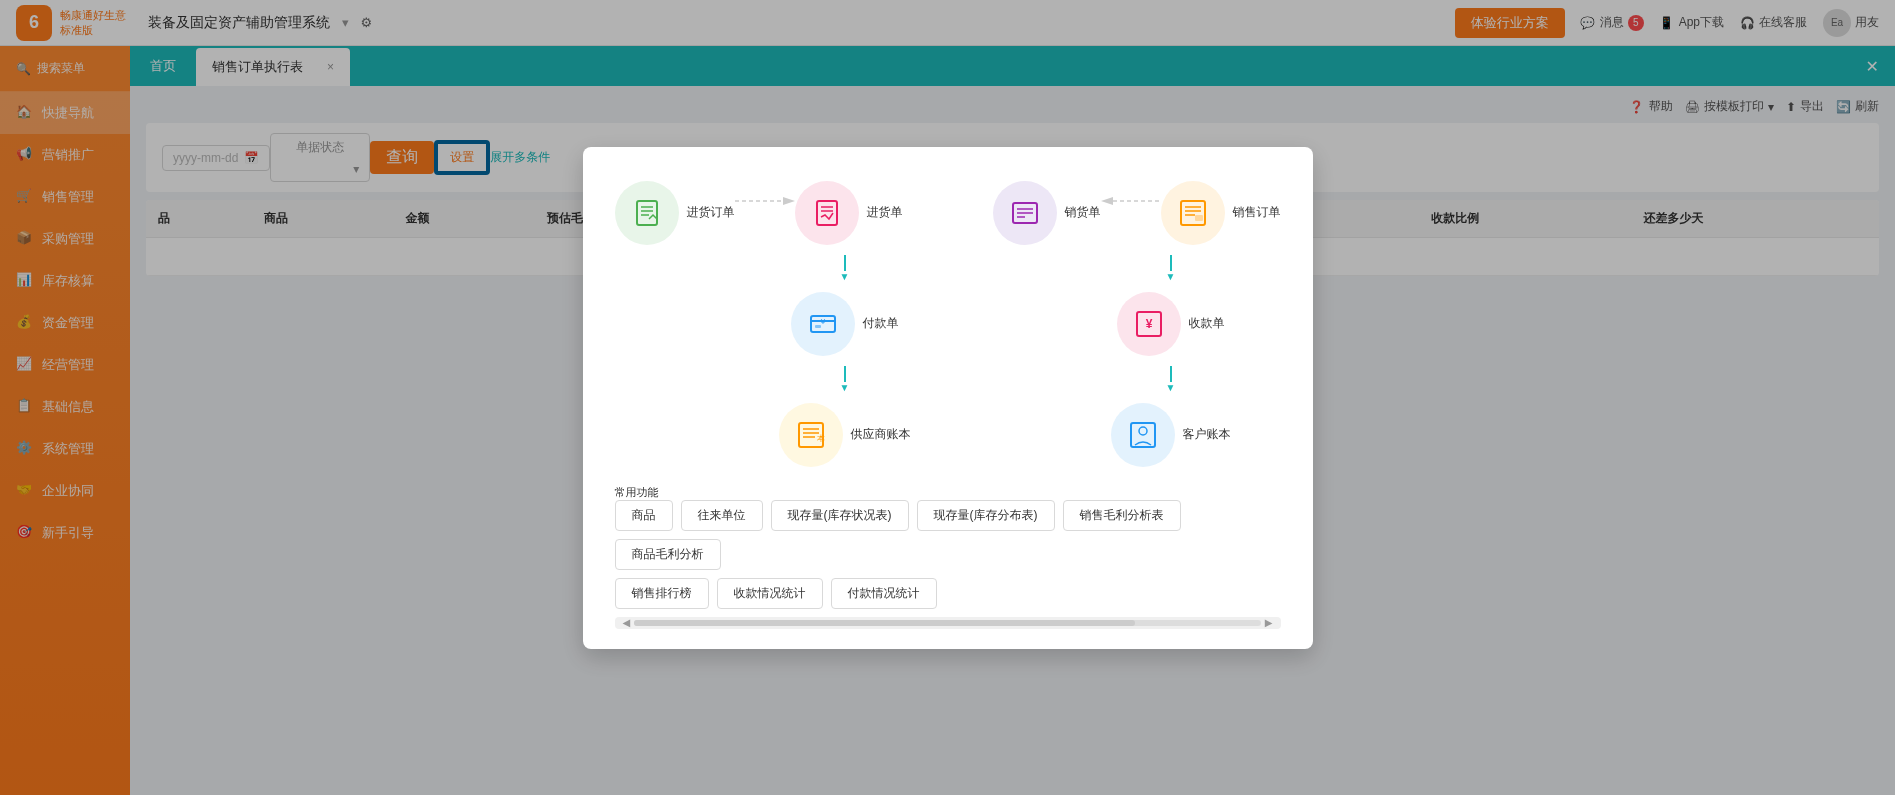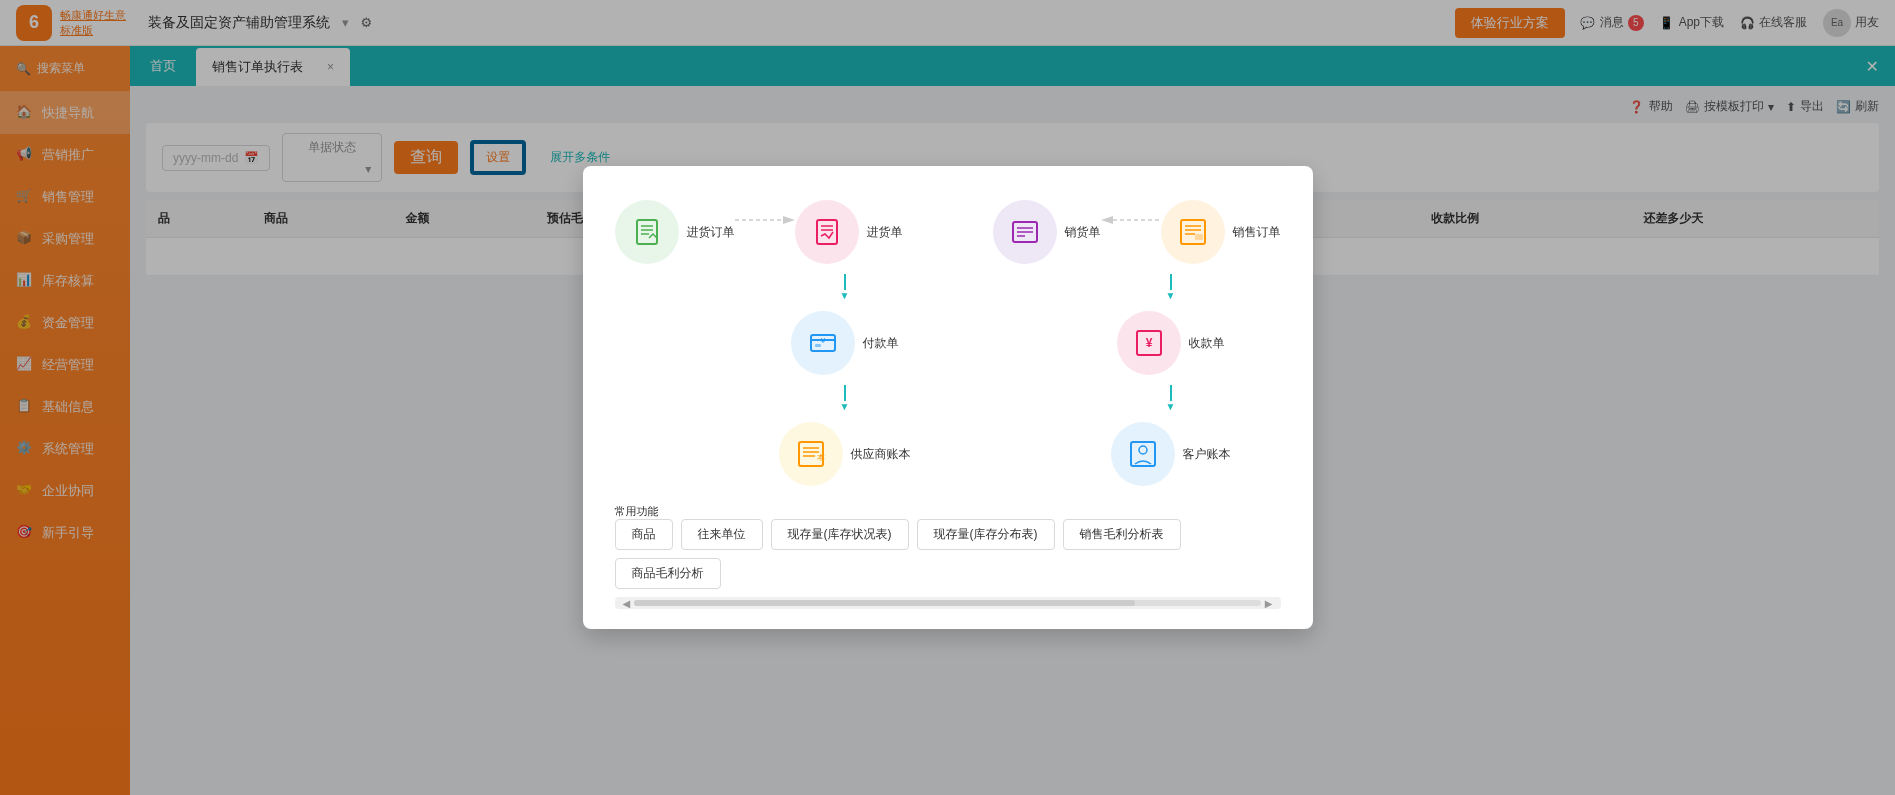--- a/index.html
+++ b/index.html
@@ -40,26 +40,26 @@
     .close-icon-tab { color: white; font-size: 16px; cursor: pointer; }
 
     
     .page-content { flex: 1; padding: 12px 16px; overflow: auto; position: relative; }
 
     
     .page-toolbar { display: flex; align-items: center; justify-content: flex-end; gap: 12px; margin-bottom: 8px; font-size: 12px; color: #666; }
     .toolbar-btn { display: flex; align-items: center; gap: 4px; cursor: pointer; color: #555; }
 
     
-    .filter-bar { background: white; padding: 10px 16px; border-radius: 4px; margin-bottom: 8px; display: flex; align-items: center; gap: 12px; flex-wrap: wrap; }
+    .filter-bar { background: white; padding: 10px 16px; border-radius: 4px; margin-bottom: 8px; display: flex; align-items: center; flex-wrap: wrap; }
     .filter-input { border: 1px solid #d9d9d9; border-radius: 4px; padding: 5px 10px; font-size: 12px; color: #999; display: flex; align-items: center; gap: 6px; }
     .filter-select { border: 1px solid #d9d9d9; border-radius: 4px; padding: 5px 10px; font-size: 12px; color: #999; display: flex; align-items: center; gap: 6px; min-width: 100px; flex-direction: column; }
     .btn-query { background: #ff7b1c; color: white; border: none; padding: 6px 16px; border-radius: 4px; cursor: pointer; font-size: 16px; }
     .btn-set { background: white; color: #ff7b1c; border: 4px solid #0369a1; padding: 5px 12px; border-radius: 4px; cursor: pointer; font-size: 12px; }
-    .more-conditions { color: #1dbbbb; font-size: 12px; cursor: pointer; margin-left: 12px; }
+    .more-conditions { color: #1dbbbb; font-size: 12px; cursor: pointer; }
 
     
     .data-table { background: white; border-radius: 4px; overflow: auto; }
     .data-table table { width: 100%; border-collapse: collapse; }
     .data-table th { background: #f5f5f5; padding: 10px 12px; text-align: left; font-size: 12px; color: #333; border-bottom: 1px solid #e8e8e8; white-space: nowrap; }
     .data-table td { padding: 10px 12px; font-size: 12px; color: #333; border-bottom: 1px solid #f0f0f0; }
     .no-data { text-align: center; padding: 40px; color: #999; font-size: 13px; }
 
     
     .modal-overlay { position: fixed; top: 0; left: 0; right: 0; bottom: 0; background: rgba(0,0,0,0.3); z-index: 100; display: flex; align-items: center; justify-content: center; }
@@ -91,21 +91,21 @@
 <body>
 
 <div class="app-wrapper">
 
   <div class="top-bar">
     <div class="top-bar-left">
       <div class="logo-area">
         <div class="logo-icon">
           <span>6</span>
         </div>
-        <div class="logo-text" style="white-space:pre-line;text-decoration:underline;">畅康通好生意
+        <div class="logo-text" style="white-space:pre-line;">畅康通好生意
 标准版</div>
       </div>
       <div class="system-title">装备及固定资产辅助管理系统</div>
       <span style="color:#999; cursor:pointer;">▾</span>
       <div class="gear-btn">
         <span>⚙</span>
       </div>
     </div>
     <div class="top-bar-right">
       <button class="btn-experience">体验行业方案</button>
@@ -407,20 +407,25 @@
       <div class="common-functions">
         <div class="common-title">常用功能</div>
         <div class="func-row">
           <button class="func-btn">商品</button>
           <button class="func-btn">往来单位</button>
           <button class="func-btn">现存量(库存状况表)</button>
           <button class="func-btn">现存量(库存分布表)</button>
           <button class="func-btn">销售毛利分析表</button>
           <button class="func-btn">商品毛利分析</button>
         </div>
+        <div class="func-row">
+          <button class="func-btn">销售排行榜</button>
+          <button class="func-btn">收款情况统计</button>
+          <button class="func-btn">付款情况统计</button>
+        </div>
       </div>
 
       <div class="scroll-area">
         <span class="scroll-arrow">◀</span>
         <div class="scroll-track">
           <div class="scroll-thumb"></div>
         </div>
         <span class="scroll-arrow">▶</span>
       </div>
     </div>

